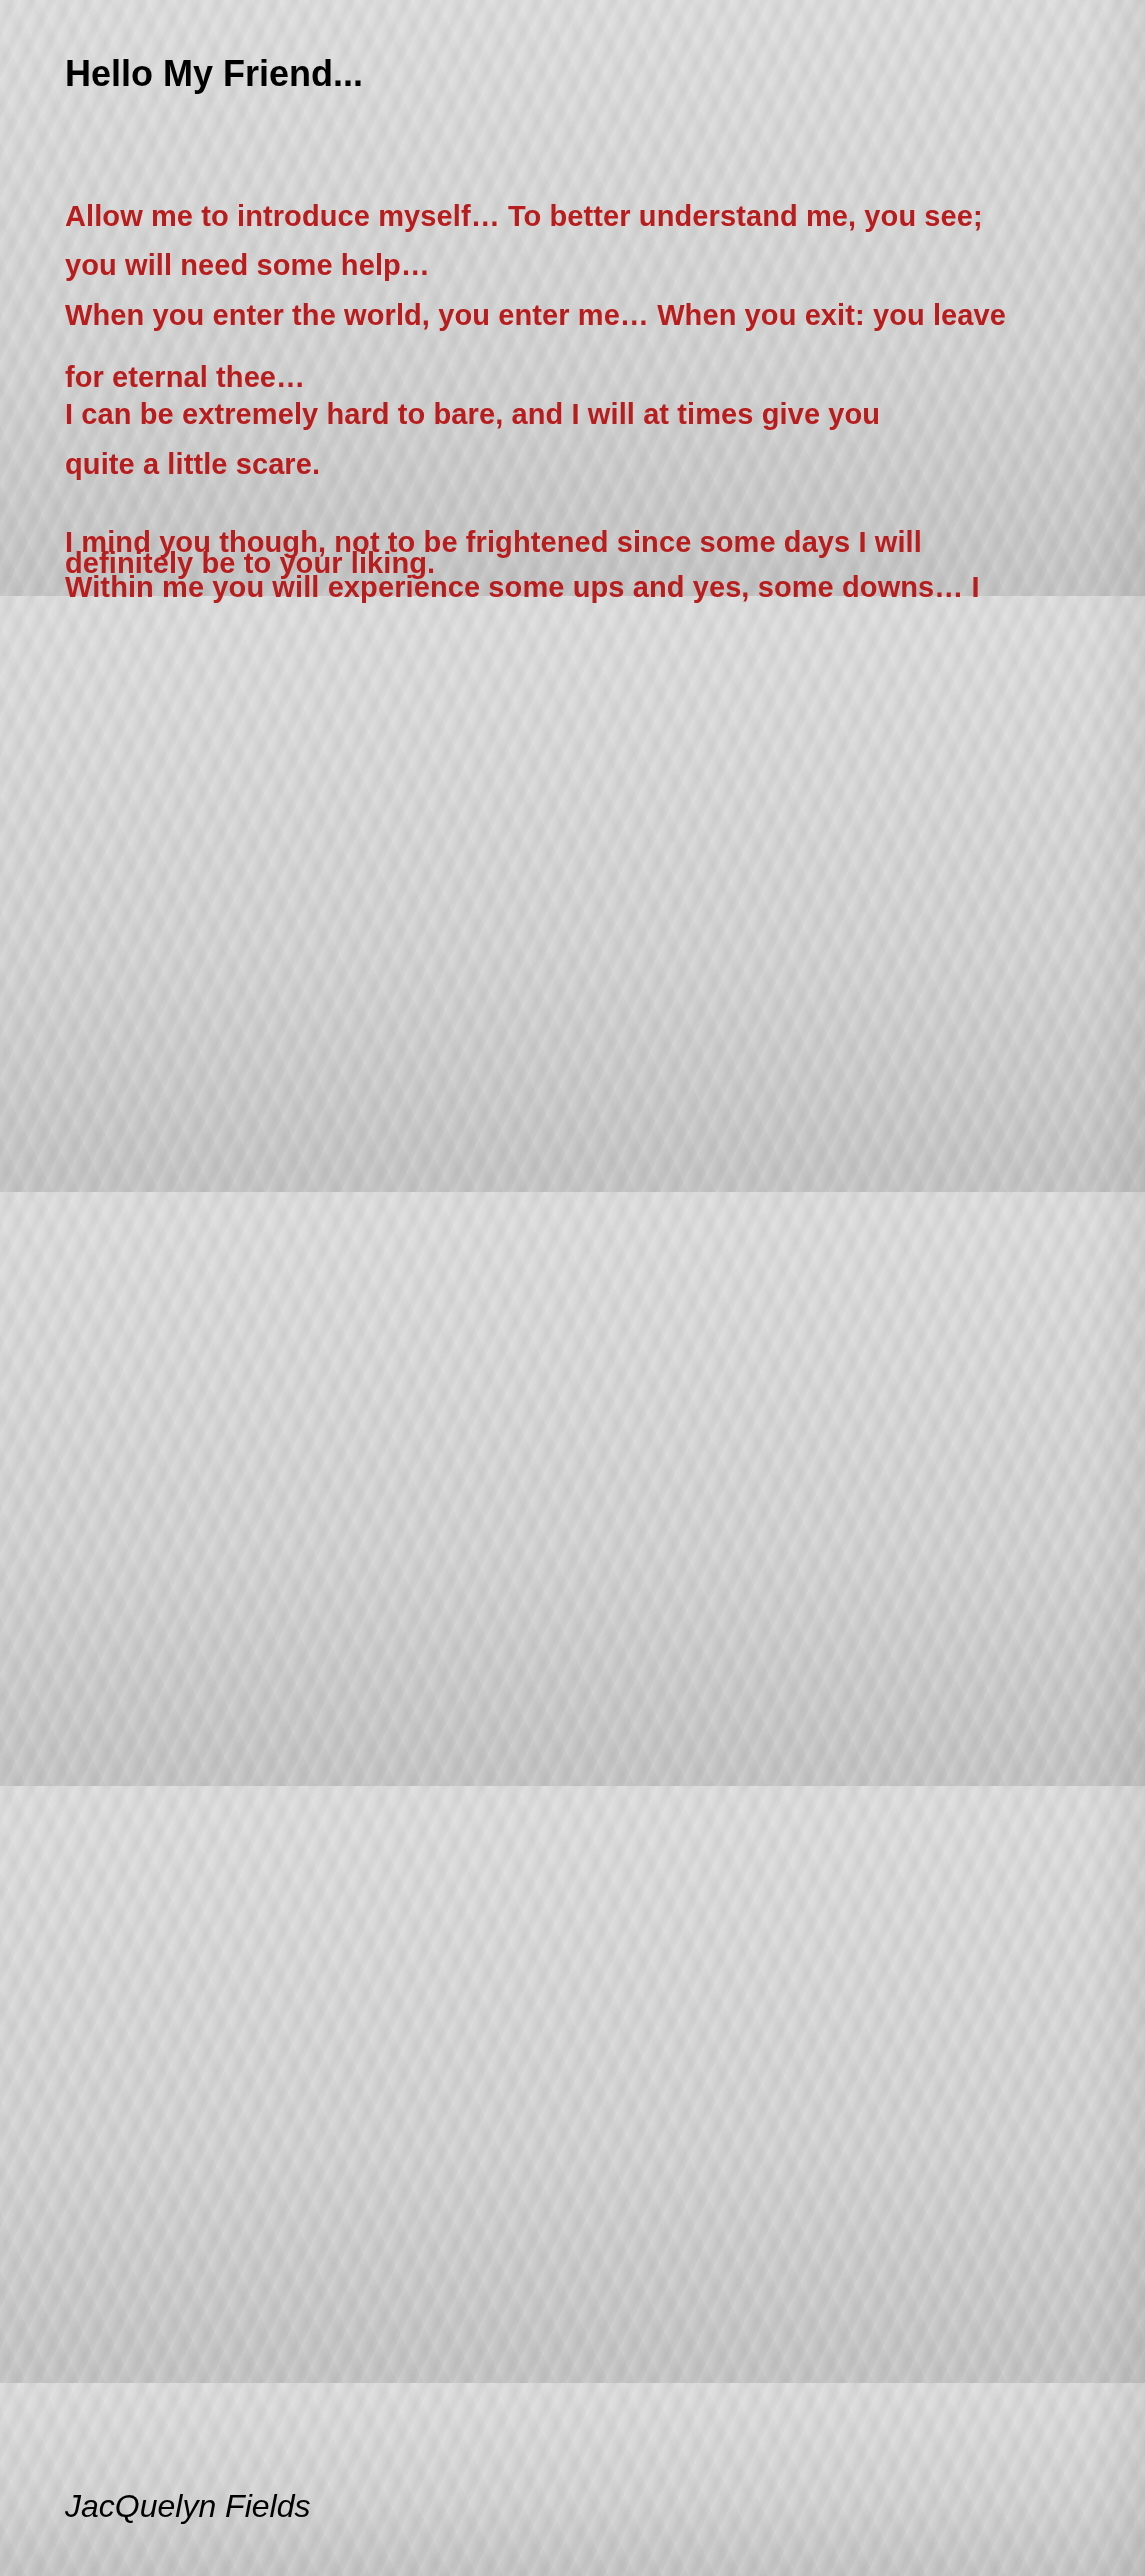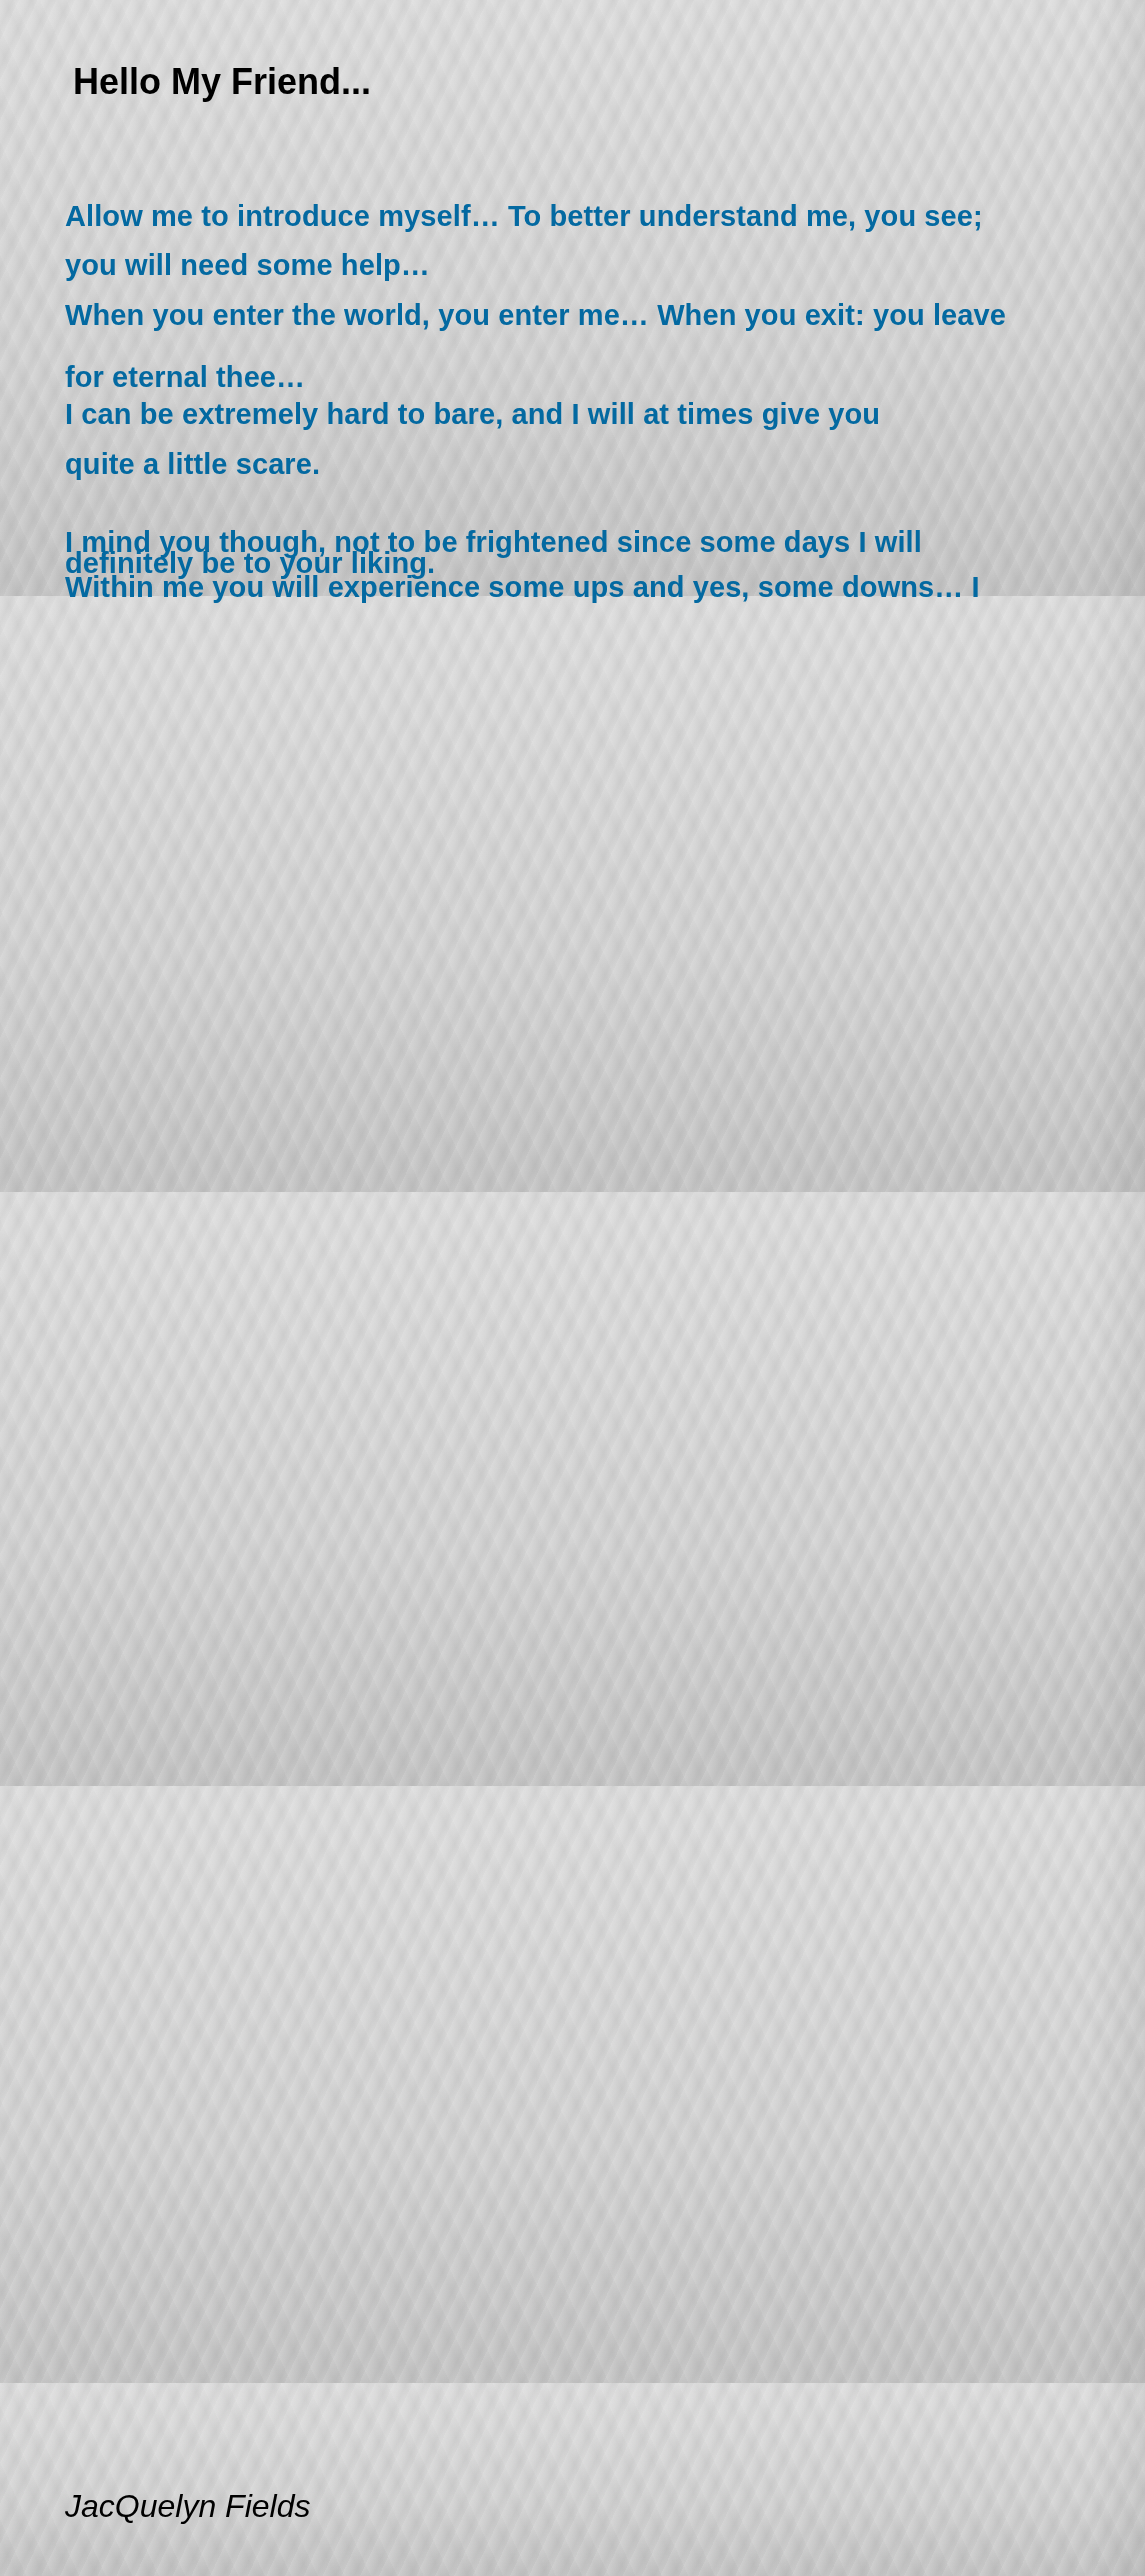--- a/index.html
+++ b/index.html
@@ -24,33 +24,33 @@
     content: "";
     position: absolute;
     right: 0; top: 0;
     width: 57px; height: 100%;
     background: linear-gradient(to right, rgba(0,0,0,0), rgba(0,0,0,0.05));
   }
   .title {
     position: absolute;
     left: 65px;
     top: 50px;
-    margin: 8px;
+    margin: 0;
     font-size: 36px;
     font-weight: bold;
     color: #000;
     line-height: 48px;
     white-space: nowrap;
   }
   .line {
     position: absolute;
     left: 65px;
     font-size: 29px;
     font-weight: bold;
-    color: #0369a1;
+    color: #b91c1c;
     line-height: 38px;
     white-space: nowrap;
     letter-spacing: 0.1px;
   }
   .author {
     position: absolute;
     left: 65px;
     top: 2482px;
     font-size: 32px;
     font-style: italic;

